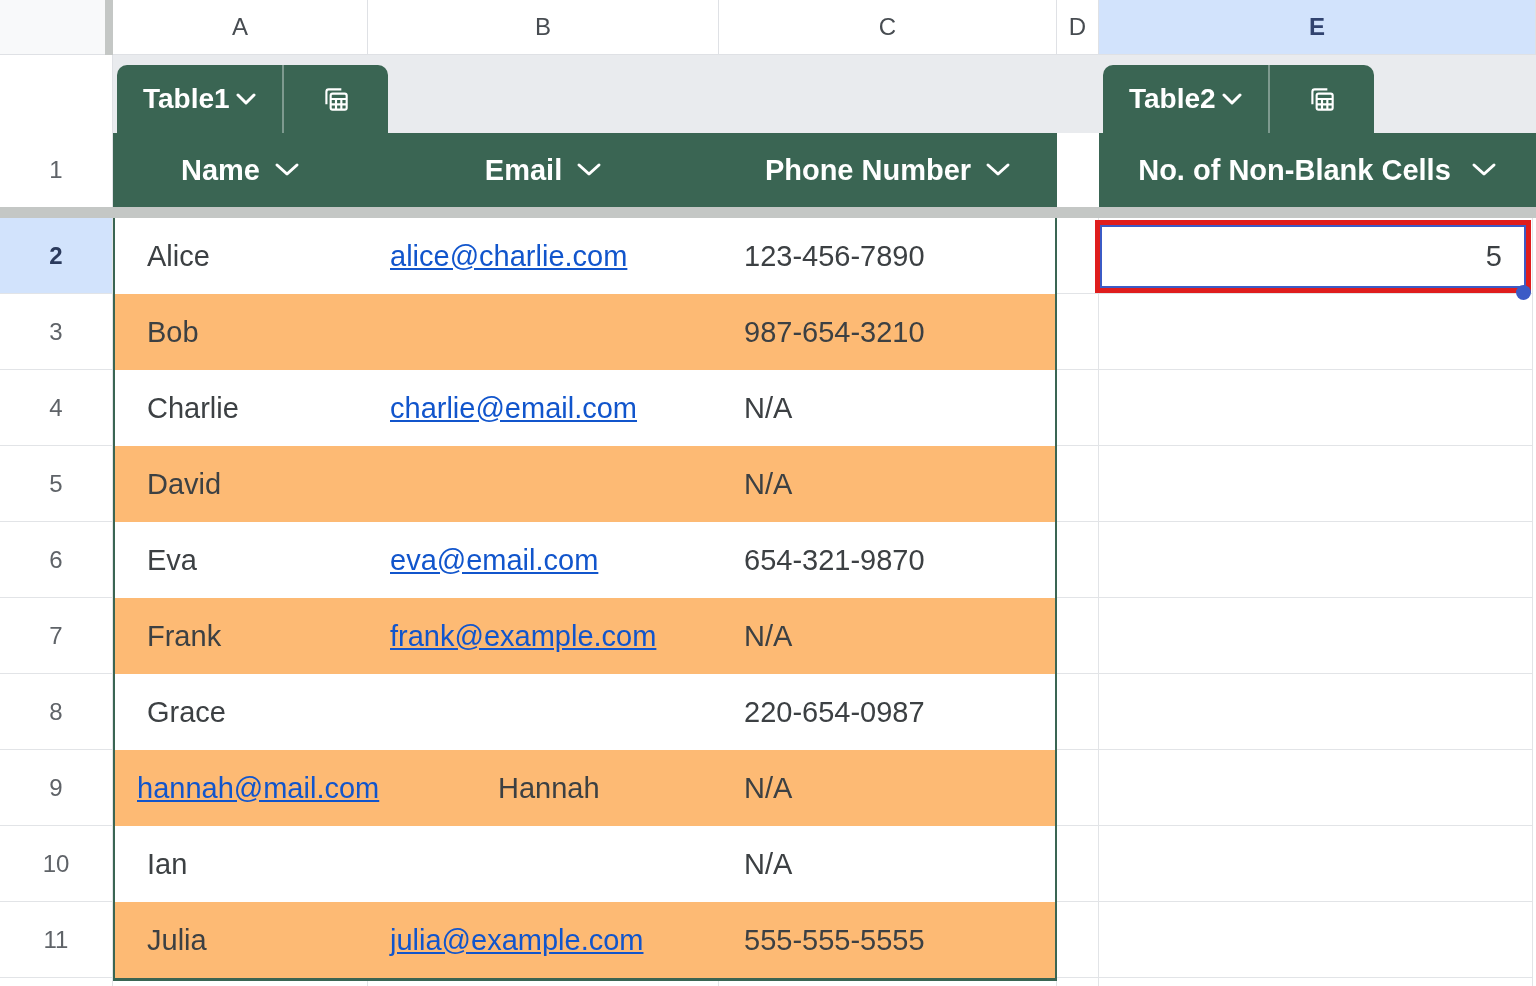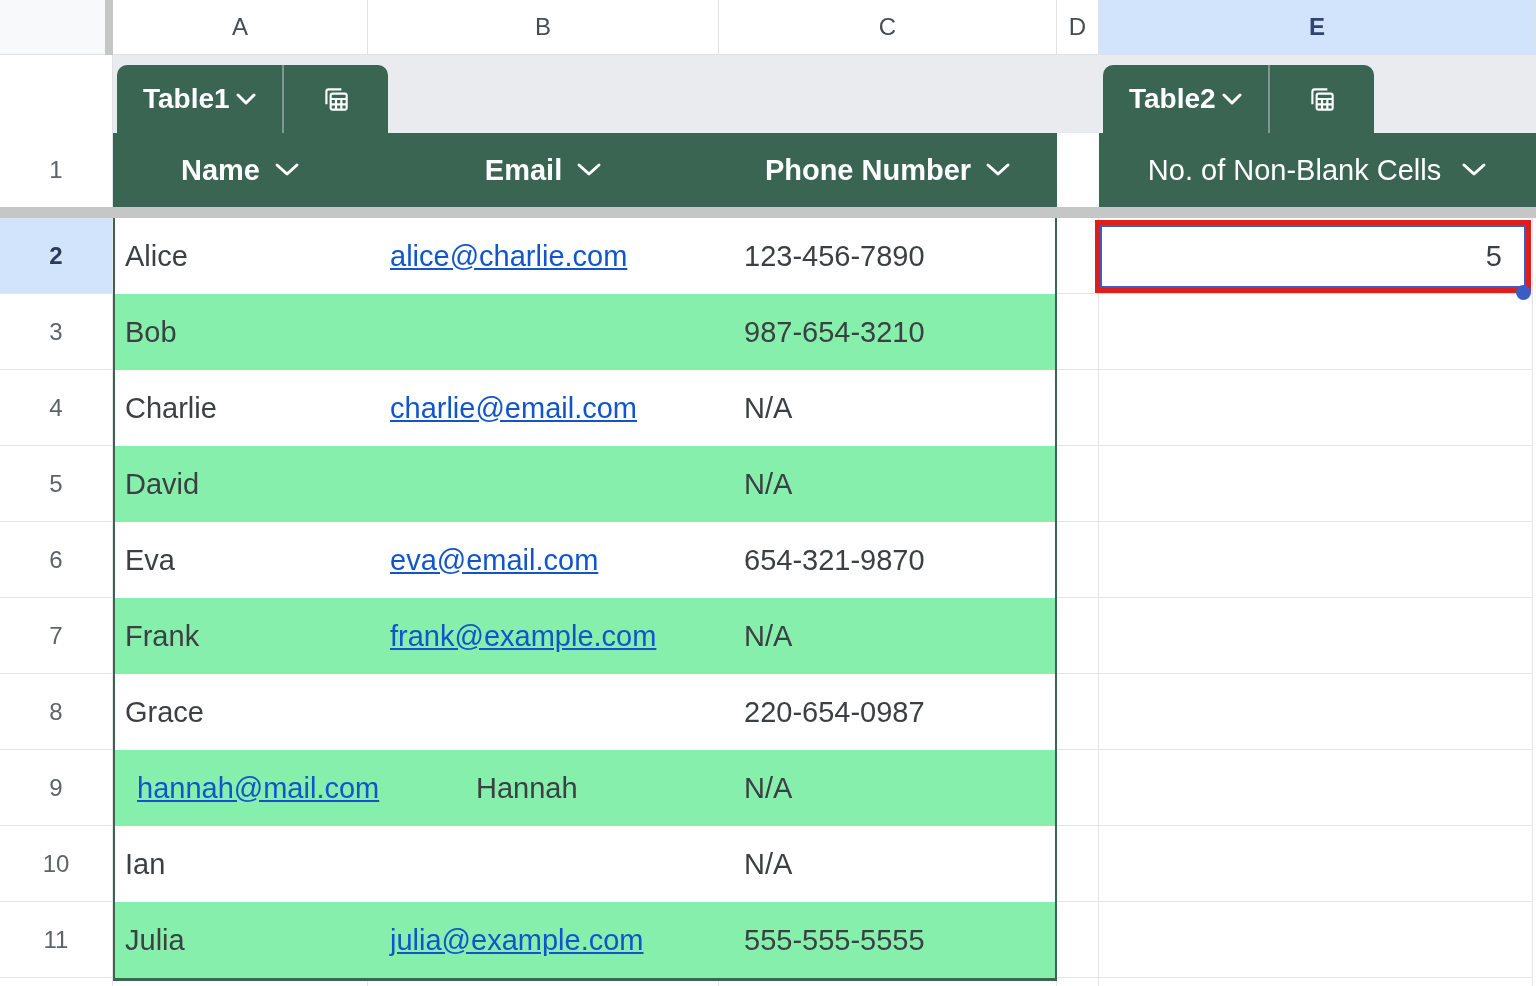--- a/index.html
+++ b/index.html
@@ -22,37 +22,37 @@
   .chip-label{display:flex;align-items:center;gap:6px;padding:0 26px;color:#fff;
               font-weight:700;font-size:28px;}
   .chip-sep{width:2px;background:rgba(255,255,255,.35);}
   .chip-iconseg{width:104px;display:flex;align-items:center;justify-content:center;}
 
   
   .t1header{left:113px;top:133px;width:944px;height:74px;background:#3a6553;display:flex;}
   .hcell{display:flex;align-items:center;justify-content:center;gap:14px;color:#fff;
          font-weight:700;font-size:29px;}
   .t2header{left:1099px;top:133px;width:437px;height:74px;background:#3a6553;display:flex;
-            align-items:center;justify-content:center;gap:20px;color:#fff;font-weight:400;font-size:29px;}
+            align-items:center;justify-content:center;gap:20px;color:#fff;font-weight:700;font-size:29px;}
 
   
   .rowhdr{left:0;width:113px;background:#fff;border-right:1px solid #e2e4e7;border-bottom:1px solid #e2e4e7;
           display:flex;align-items:center;justify-content:center;font-size:24px;color:#5f6368;}
   .rowhdr.sel{background:#d2e3fc;color:#2b3a5c;font-weight:700;}
 
   
   .hfreeze{left:0;top:207px;width:1536px;height:11px;background:#c4c7c5;}
 
   
   .t1body{left:113px;top:218px;width:944px;height:763px;background:#fff;display:flex;flex-direction:column;
           border-left:2px solid #3a6553;border-right:2px solid #3a6553;border-bottom:3px solid #3a6553;}
   .trow{flex:0 0 76px;display:flex;align-items:center;background:#fff;}
-  .trow.band{background:#86efac;}
+  .trow.band{background:#fdba74;}
   .cell{font-size:29px;color:#3c4043;box-sizing:border-box;white-space:nowrap;overflow:hidden;}
-  .cell.name{width:253px;padding-left:10px;}
+  .cell.name{width:253px;padding-left:32px;}
   .cell.email{width:351px;padding-left:22px;}
   .cell.phone{flex:1;padding-left:25px;}
   .link{color:#1155cc;text-decoration:underline;}
 
   
   .dcol{left:1057px;top:218px;width:42px;height:760px;border-right:1px solid #e2e4e7;background-color:#fff;
         background-image:repeating-linear-gradient(to bottom,transparent 0 75px,#e2e4e7 75px 76px);}
   .ecol{left:1099px;top:218px;width:434px;height:760px;border-right:1px solid #e2e4e7;background-color:#fff;
         background-image:repeating-linear-gradient(to bottom,transparent 0 75px,#e2e4e7 75px 76px);}
 

